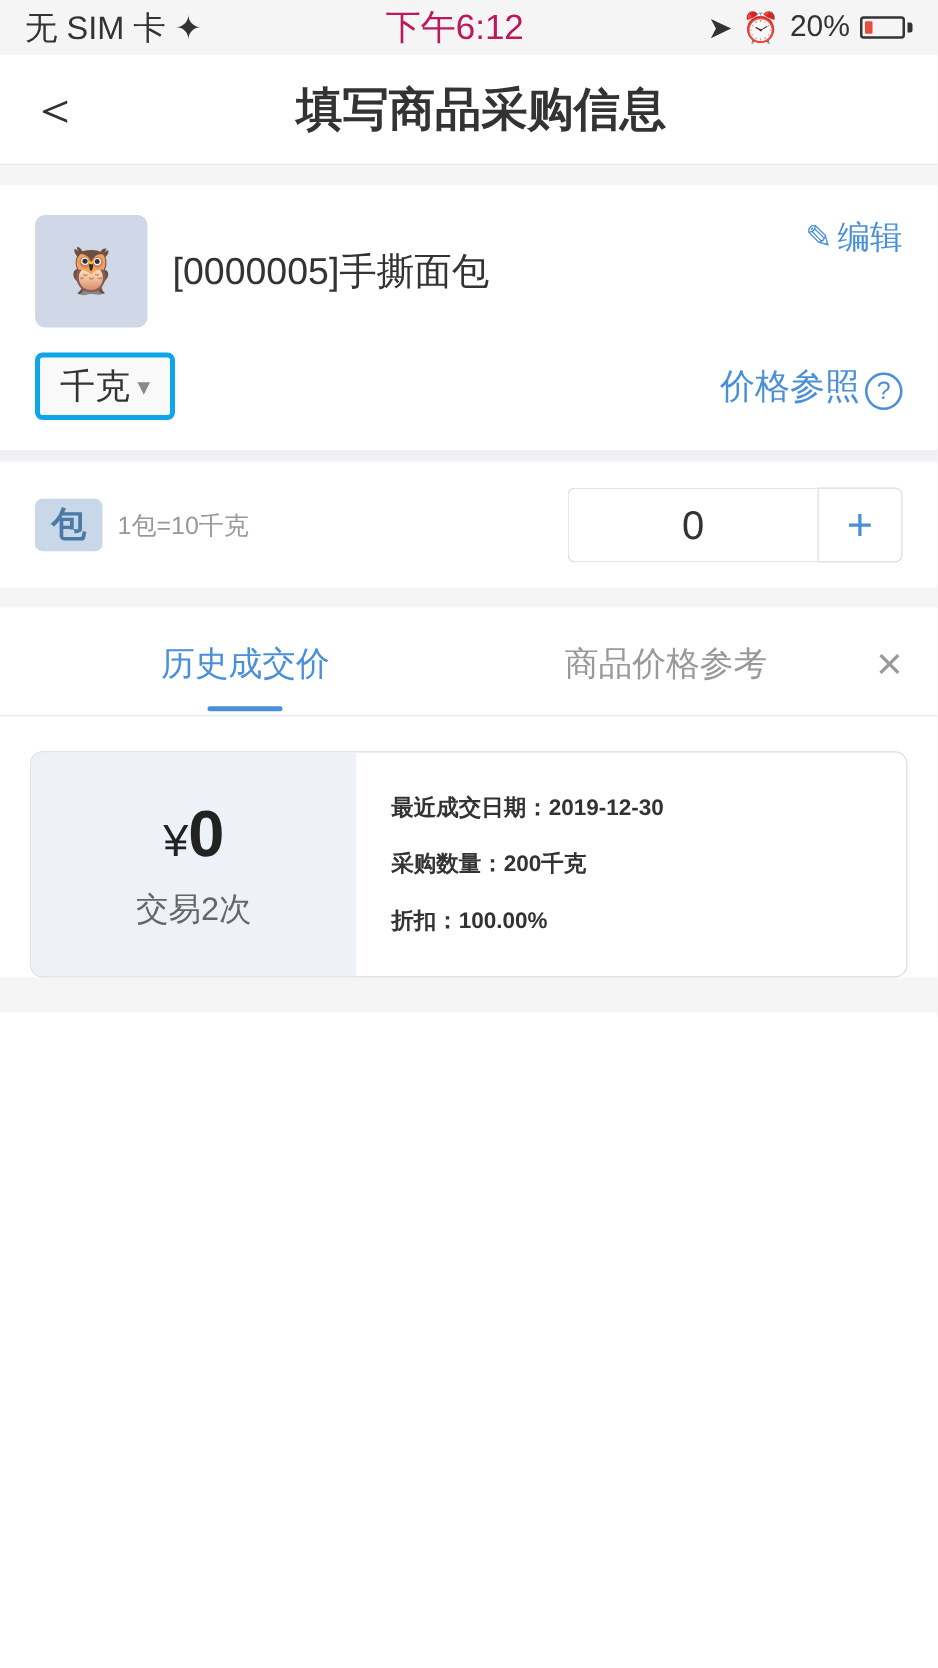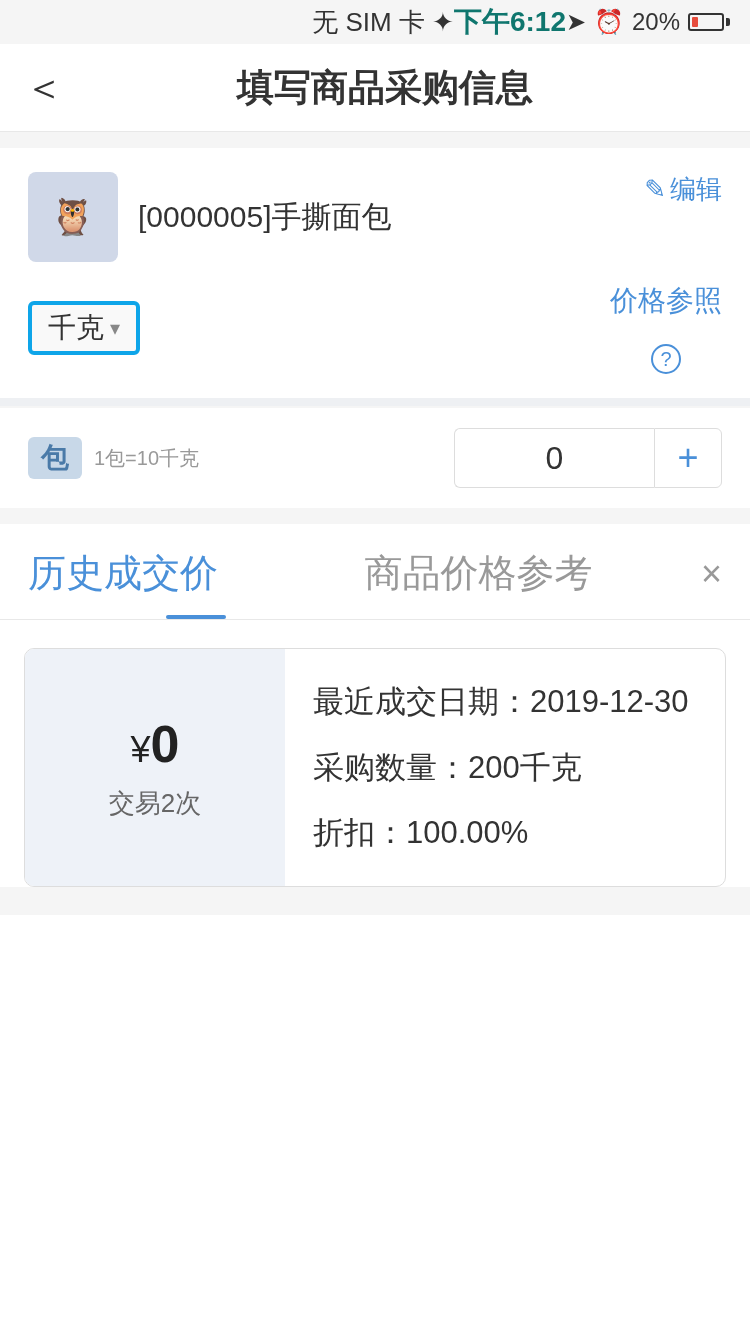--- a/index.html
+++ b/index.html
@@ -12,32 +12,32 @@
       overflow-x: hidden;
     }
 
     
     .status-bar {
       width: 750px;
       height: 44px;
       background: #f5f5f5;
       display: flex;
       align-items: center;
-      justify-content: flex-end;
+      justify-content: space-between;
       padding: 0 20px;
     }
     .status-left {
       font-size: 26px;
       color: #333;
       font-weight: 500;
     }
     .status-center {
       font-size: 28px;
-      color: #0f766e;
-      font-weight: 700;
+      color: #be185d;
+      font-weight: 400;
     }
     .status-right {
       display: flex;
       align-items: center;
       gap: 8px;
       font-size: 24px;
       color: #333;
     }
     .battery-icon {
       display: inline-flex;
@@ -160,24 +160,23 @@
       cursor: pointer;
     }
     .unit-dropdown-arrow {
       font-size: 20px;
       color: #888;
     }
     .price-ref {
       color: #4a90d9;
       font-size: 28px;
       display: flex;
-      align-items: center;
-      gap: 24px;
-      cursor: pointer;
-      flex-direction: column;
+      align-items: flex-end;
+      gap: 4px;
+      cursor: pointer;
     }
     .price-ref-icon {
       width: 30px;
       height: 30px;
       border-radius: 50%;
       border: 2px solid #4a90d9;
       display: inline-flex;
       align-items: center;
       justify-content: center;
       font-size: 20px;
@@ -260,23 +259,23 @@
       margin-top: 16px;
     }
     .tabs-header {
       display: flex;
       align-items: center;
       border-bottom: 1px solid #e8e8e8;
       padding: 0 28px;
     }
     .tab-item {
       flex: 1;
-      text-align: left;
+      text-align: center;
       padding: 24px 0 20px;
-      font-size: 38px;
+      font-size: 27px;
       color: #999;
       cursor: pointer;
       position: relative;
     }
     .tab-item.active {
       color: #4a90d9;
     }
     .tab-item.active::after {
       content: '';
       position: absolute;
@@ -329,23 +328,24 @@
     }
     .trade-card-right {
       flex: 1;
       padding: 28px 28px;
       display: flex;
       flex-direction: column;
       justify-content: center;
       gap: 16px;
     }
     .trade-detail-row {
-      font-size: 31px;
+      font-size: 18px;
       color: #333;
       line-height: 1.6;
+      font-weight: bold;
     }
 
     
     .bottom-space {
       height: 600px;
       background: #fff;
       margin-top: 16px;
     }
   </style>
 </head>

